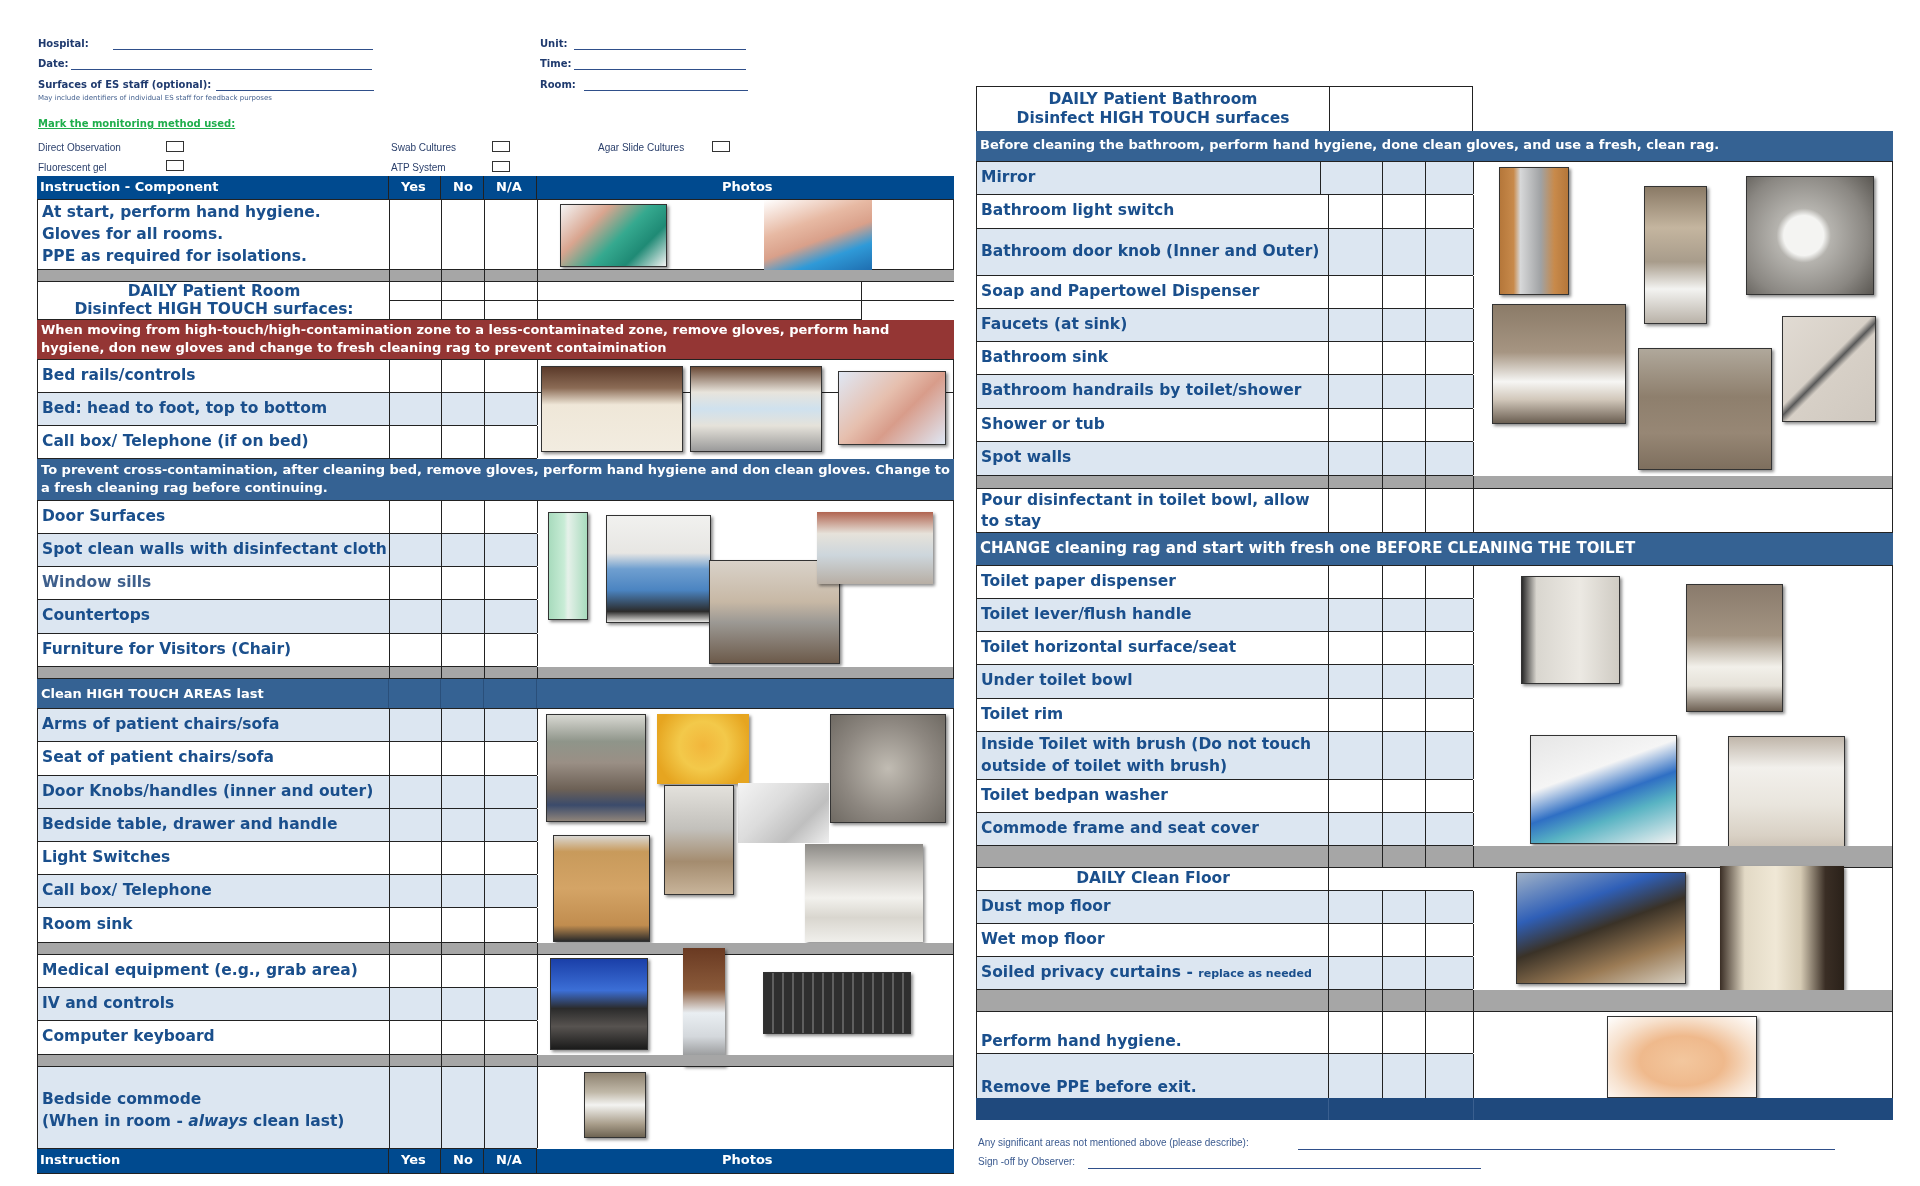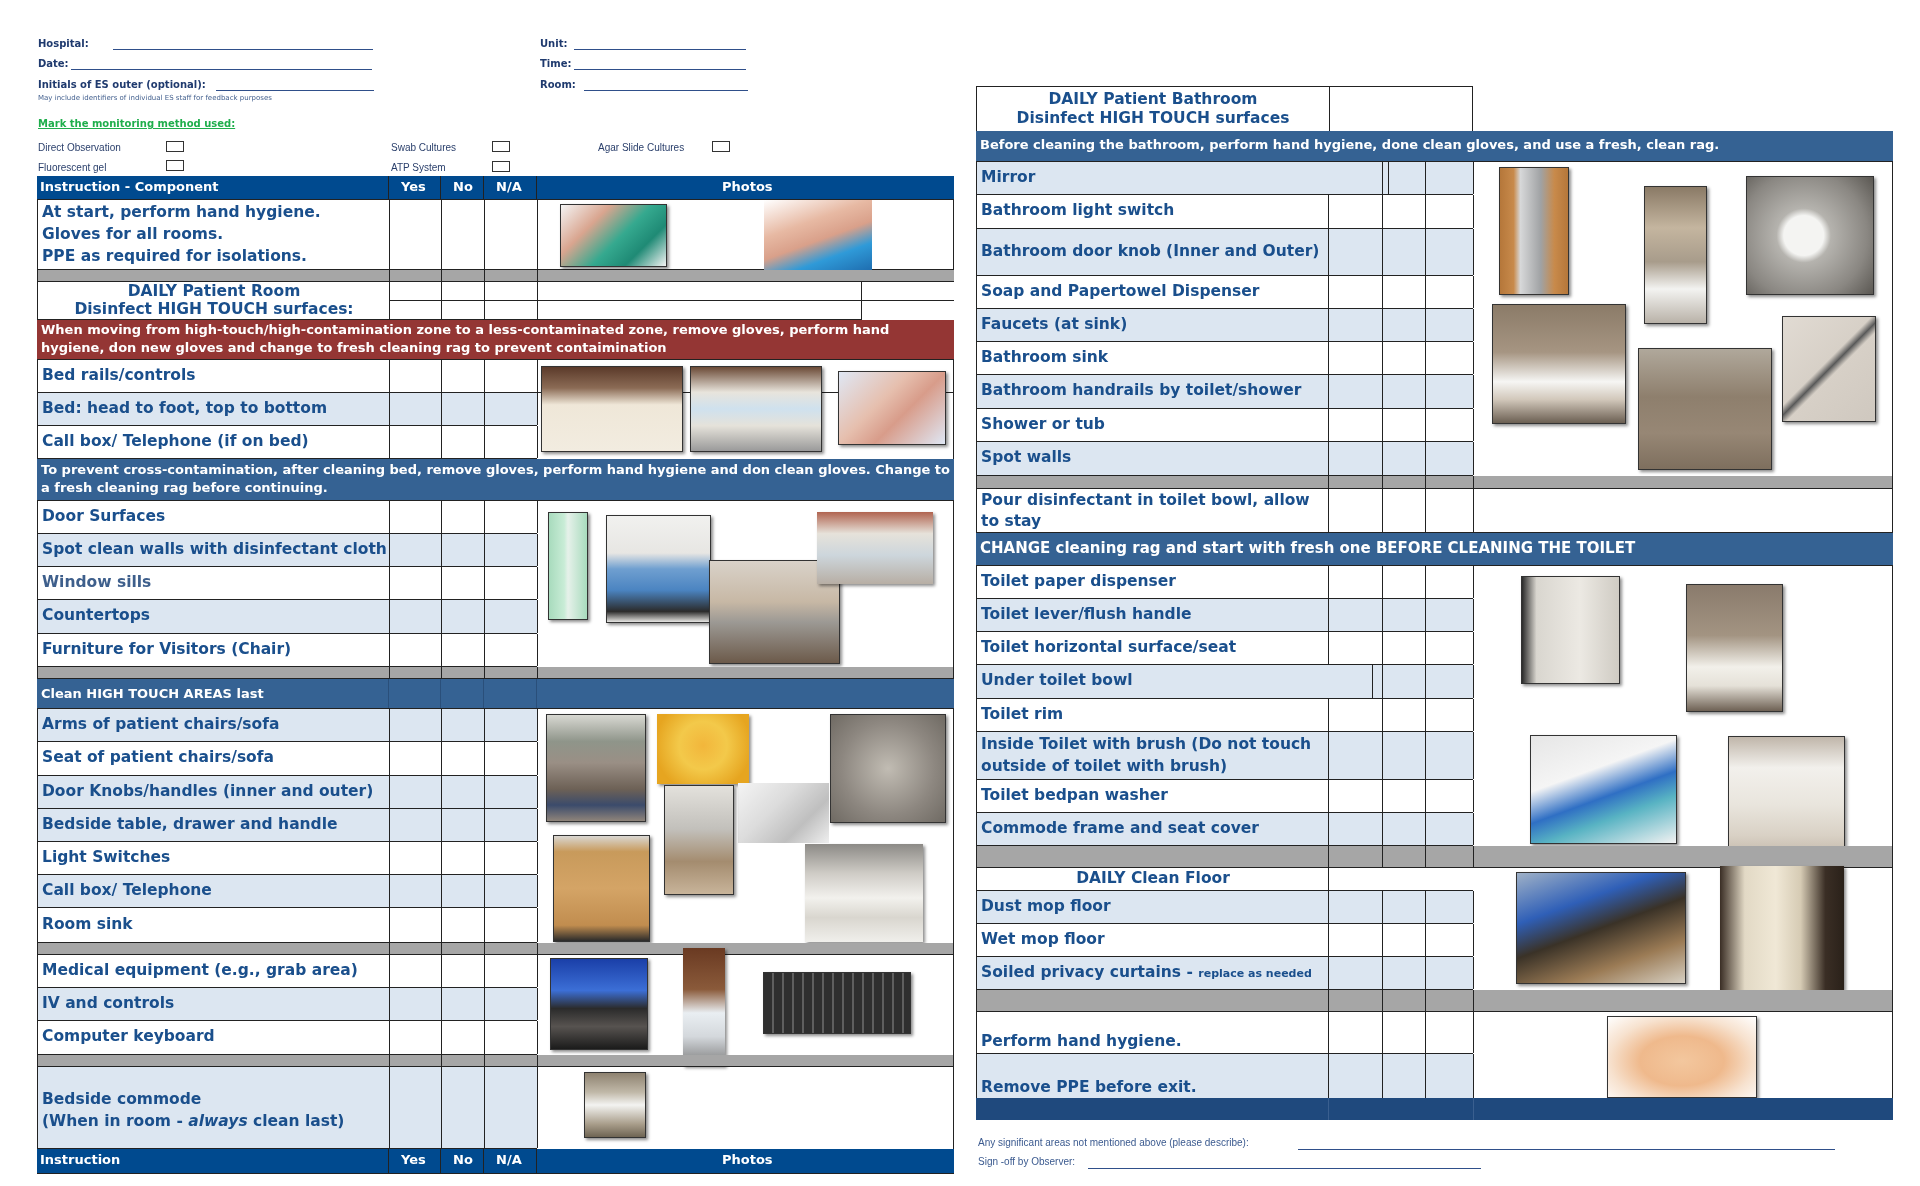--- a/index.html
+++ b/index.html
@@ -27,21 +27,21 @@
   .photo { position: absolute; border: 1px solid #333; box-shadow: 2px 2px 3px rgba(0,0,0,0.45); overflow: hidden; }
   .footer-text { font-size: 10px; color: #3b5a8f; white-space: nowrap; font-family: "Liberation Sans", sans-serif; }
 </style>
 </head>
 <body>
 
 <div class="abs field-label" style="left:38px;top:38px;">Hospital:</div>
 <div class="abs field-line" style="left:113px;top:49px;width:260px;"></div>
 <div class="abs field-label" style="left:38px;top:58px;">Date:</div>
 <div class="abs field-line" style="left:71px;top:69px;width:301px;"></div>
-<div class="abs field-label" style="left:38px;top:79px;">Initials of ES outer (optional):</div>
+<div class="abs field-label" style="left:38px;top:79px;">Surfaces of ES staff (optional):</div>
 <div class="abs field-line" style="left:216px;top:90px;width:158px;"></div>
 <div class="abs note" style="left:38px;top:94px;">May include identifiers of individual ES staff for feedback purposes</div>
 
 <div class="abs field-label" style="left:540px;top:38px;">Unit:</div>
 <div class="abs field-line" style="left:574px;top:49px;width:172px;"></div>
 <div class="abs field-label" style="left:540px;top:58px;">Time:</div>
 <div class="abs field-line" style="left:574px;top:69px;width:172px;"></div>
 <div class="abs field-label" style="left:540px;top:79px;">Room:</div>
 <div class="abs field-line" style="left:584px;top:90px;width:164px;"></div>
 
@@ -350,21 +350,21 @@
 
   <div class="abs white" style="left:0;top:0;width:497px;height:45px;border:1px solid #222;border-bottom:none;">
     <div class="abs" style="left:352px;top:0;width:1px;height:45px;background:#222;"></div>
     <div class="title-text" style="left:0;width:352px;top:3px;">DAILY Patient Bathroom</div>
     <div class="title-text" style="left:0;width:352px;top:22px;">Disinfect HIGH TOUCH surfaces</div>
   </div>
 
   <div class="row banner-blue" style="left:0;top:45px;width:917px;height:31px;padding-top:5px;">Before cleaning the bathroom, perform hand hygiene, done clean gloves, and use a fresh, clean rag.</div>
 
   <div class="row alt" style="left:0;top:76px;width:497px;height:33px;border-left:1px solid #222;">
-    <div class="cell" style="left:0;width:412px;">
+    <div class="cell" style="left:0;width:344px;">
         <div class="item-text" style="top:5px;">Mirror</div>
       </div>
     <div class="cell" style="left:352px;width:54px;"></div>
       <div class="cell" style="left:406px;width:43px;"></div>
       <div class="cell" style="left:449px;width:48px;"></div>
   </div>
   <div class="row white" style="left:0;top:109px;width:497px;height:34px;border-left:1px solid #222;">
     <div class="cell" style="left:0;width:352px;">
         <div class="item-text" style="top:5px;">Bathroom light switch</div>
       </div>
@@ -473,21 +473,21 @@
   </div>
   <div class="row white" style="left:0;top:546px;width:497px;height:33px;border-left:1px solid #222;">
     <div class="cell" style="left:0;width:352px;">
         <div class="item-text" style="top:5px;">Toilet horizontal surface/seat</div>
       </div>
     <div class="cell" style="left:352px;width:54px;"></div>
       <div class="cell" style="left:406px;width:43px;"></div>
       <div class="cell" style="left:449px;width:48px;"></div>
   </div>
   <div class="row alt" style="left:0;top:579px;width:497px;height:34px;border-left:1px solid #222;">
-    <div class="cell" style="left:0;width:396px;">
+    <div class="cell" style="left:0;width:352px;">
         <div class="item-text" style="top:5px;">Under toilet bowl</div>
       </div>
     <div class="cell" style="left:352px;width:54px;"></div>
       <div class="cell" style="left:406px;width:43px;"></div>
       <div class="cell" style="left:449px;width:48px;"></div>
   </div>
   <div class="row white" style="left:0;top:613px;width:497px;height:33px;border-left:1px solid #222;">
     <div class="cell" style="left:0;width:352px;">
         <div class="item-text" style="top:5px;">Toilet rim</div>
       </div>

